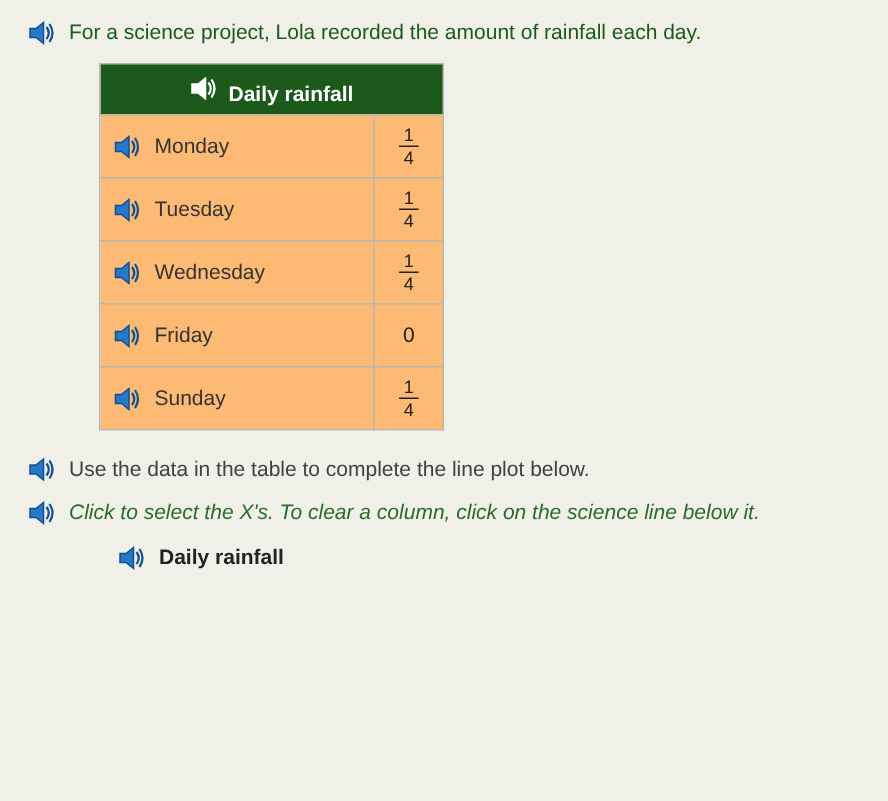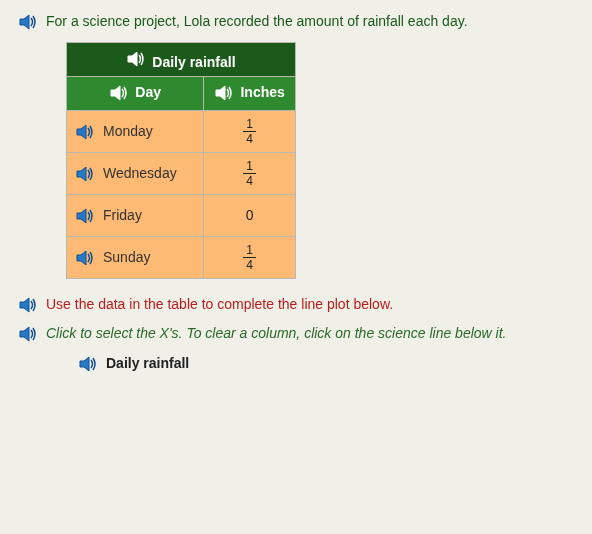--- a/index.html
+++ b/index.html
@@ -25,21 +25,21 @@
       align-items: center;
       justify-content: center;
       width: 22px;
       height: 18px;
       flex-shrink: 0;
       cursor: pointer;
       margin-top: 1px;
     }
     .audio-icon svg { display: block; }
     .intro-text { color: #1a5a1a; line-height: 1.4; }
-    .instruction-text { color: #b91c1c; line-height: 1.4; }
+    .instruction-text { color: #404040; line-height: 1.4; }
     .hint-text { color: #2a6a2a; font-style: italic; line-height: 1.4; }
     .table-wrap { margin: 0 0 16px 48px; }
     table.rainfall {
       border-collapse: collapse;
       width: 230px;
       background: #fff;
     }
     table.rainfall th, table.rainfall td {
       border: 1px solid #b8b8b0;
     }
@@ -120,46 +120,20 @@
               <svg width="20" height="16" viewBox="0 0 20 16">
                 <polygon points="1,5 5,5 10,1 10,15 5,11 1,11" fill="#fff" stroke="#fff" stroke-width="1"></polygon>
                 <path d="M12 4 Q15 8 12 12" fill="none" stroke="#fff" stroke-width="1.5"></path>
                 <path d="M14 2 Q18 8 14 14" fill="none" stroke="#fff" stroke-width="1.5"></path>
               </svg>
             </span>
             <span>Daily rainfall</span>
           </span>
         </th>
       </tr>
-      <tr class="header-row">
-        <th>
-          <span class="hdr">
-            <span class="audio-icon">
-              <svg width="20" height="16" viewBox="0 0 20 16">
-                <polygon points="1,5 5,5 10,1 10,15 5,11 1,11" fill="#fff" stroke="#fff" stroke-width="1"></polygon>
-                <path d="M12 4 Q15 8 12 12" fill="none" stroke="#fff" stroke-width="1.5"></path>
-                <path d="M14 2 Q18 8 14 14" fill="none" stroke="#fff" stroke-width="1.5"></path>
-              </svg>
-            </span>
-            <span>Day</span>
-          </span>
-        </th>
-        <th>
-          <span class="hdr">
-            <span class="audio-icon">
-              <svg width="20" height="16" viewBox="0 0 20 16">
-                <polygon points="1,5 5,5 10,1 10,15 5,11 1,11" fill="#fff" stroke="#fff" stroke-width="1"></polygon>
-                <path d="M12 4 Q15 8 12 12" fill="none" stroke="#fff" stroke-width="1.5"></path>
-                <path d="M14 2 Q18 8 14 14" fill="none" stroke="#fff" stroke-width="1.5"></path>
-              </svg>
-            </span>
-            <span>Inches</span>
-          </span>
-        </th>
-      </tr>
     </thead>
     <tbody id="table-body">
         <tr>
           <td>
             <div class="day-cell">
               <span class="audio-icon">
                 <svg width="20" height="16" viewBox="0 0 20 16">
                   <polygon points="1,5 5,5 10,1 10,15 5,11 1,11" fill="#2878c8" stroke="#105090" stroke-width="1"></polygon>
                   <path d="M12 4 Q15 8 12 12" fill="none" stroke="#105090" stroke-width="1.5"></path>
                   <path d="M14 2 Q18 8 14 14" fill="none" stroke="#105090" stroke-width="1.5"></path>
@@ -173,20 +147,35 @@
         <tr>
           <td>
             <div class="day-cell">
               <span class="audio-icon">
                 <svg width="20" height="16" viewBox="0 0 20 16">
                   <polygon points="1,5 5,5 10,1 10,15 5,11 1,11" fill="#2878c8" stroke="#105090" stroke-width="1"></polygon>
                   <path d="M12 4 Q15 8 12 12" fill="none" stroke="#105090" stroke-width="1.5"></path>
                   <path d="M14 2 Q18 8 14 14" fill="none" stroke="#105090" stroke-width="1.5"></path>
                 </svg>
               </span>
+              <span>Tuesday</span>
+            </div>
+          </td>
+          <td class="val-cell"><span class="fraction"><span class="num">1</span><span class="den">4</span></span></td>
+        </tr>
+        <tr>
+          <td>
+            <div class="day-cell">
+              <span class="audio-icon">
+                <svg width="20" height="16" viewBox="0 0 20 16">
+                  <polygon points="1,5 5,5 10,1 10,15 5,11 1,11" fill="#2878c8" stroke="#105090" stroke-width="1"></polygon>
+                  <path d="M12 4 Q15 8 12 12" fill="none" stroke="#105090" stroke-width="1.5"></path>
+                  <path d="M14 2 Q18 8 14 14" fill="none" stroke="#105090" stroke-width="1.5"></path>
+                </svg>
+              </span>
               <span>Wednesday</span>
             </div>
           </td>
           <td class="val-cell"><span class="fraction"><span class="num">1</span><span class="den">4</span></span></td>
         </tr>
         <tr>
           <td>
             <div class="day-cell">
               <span class="audio-icon">
                 <svg width="20" height="16" viewBox="0 0 20 16">

